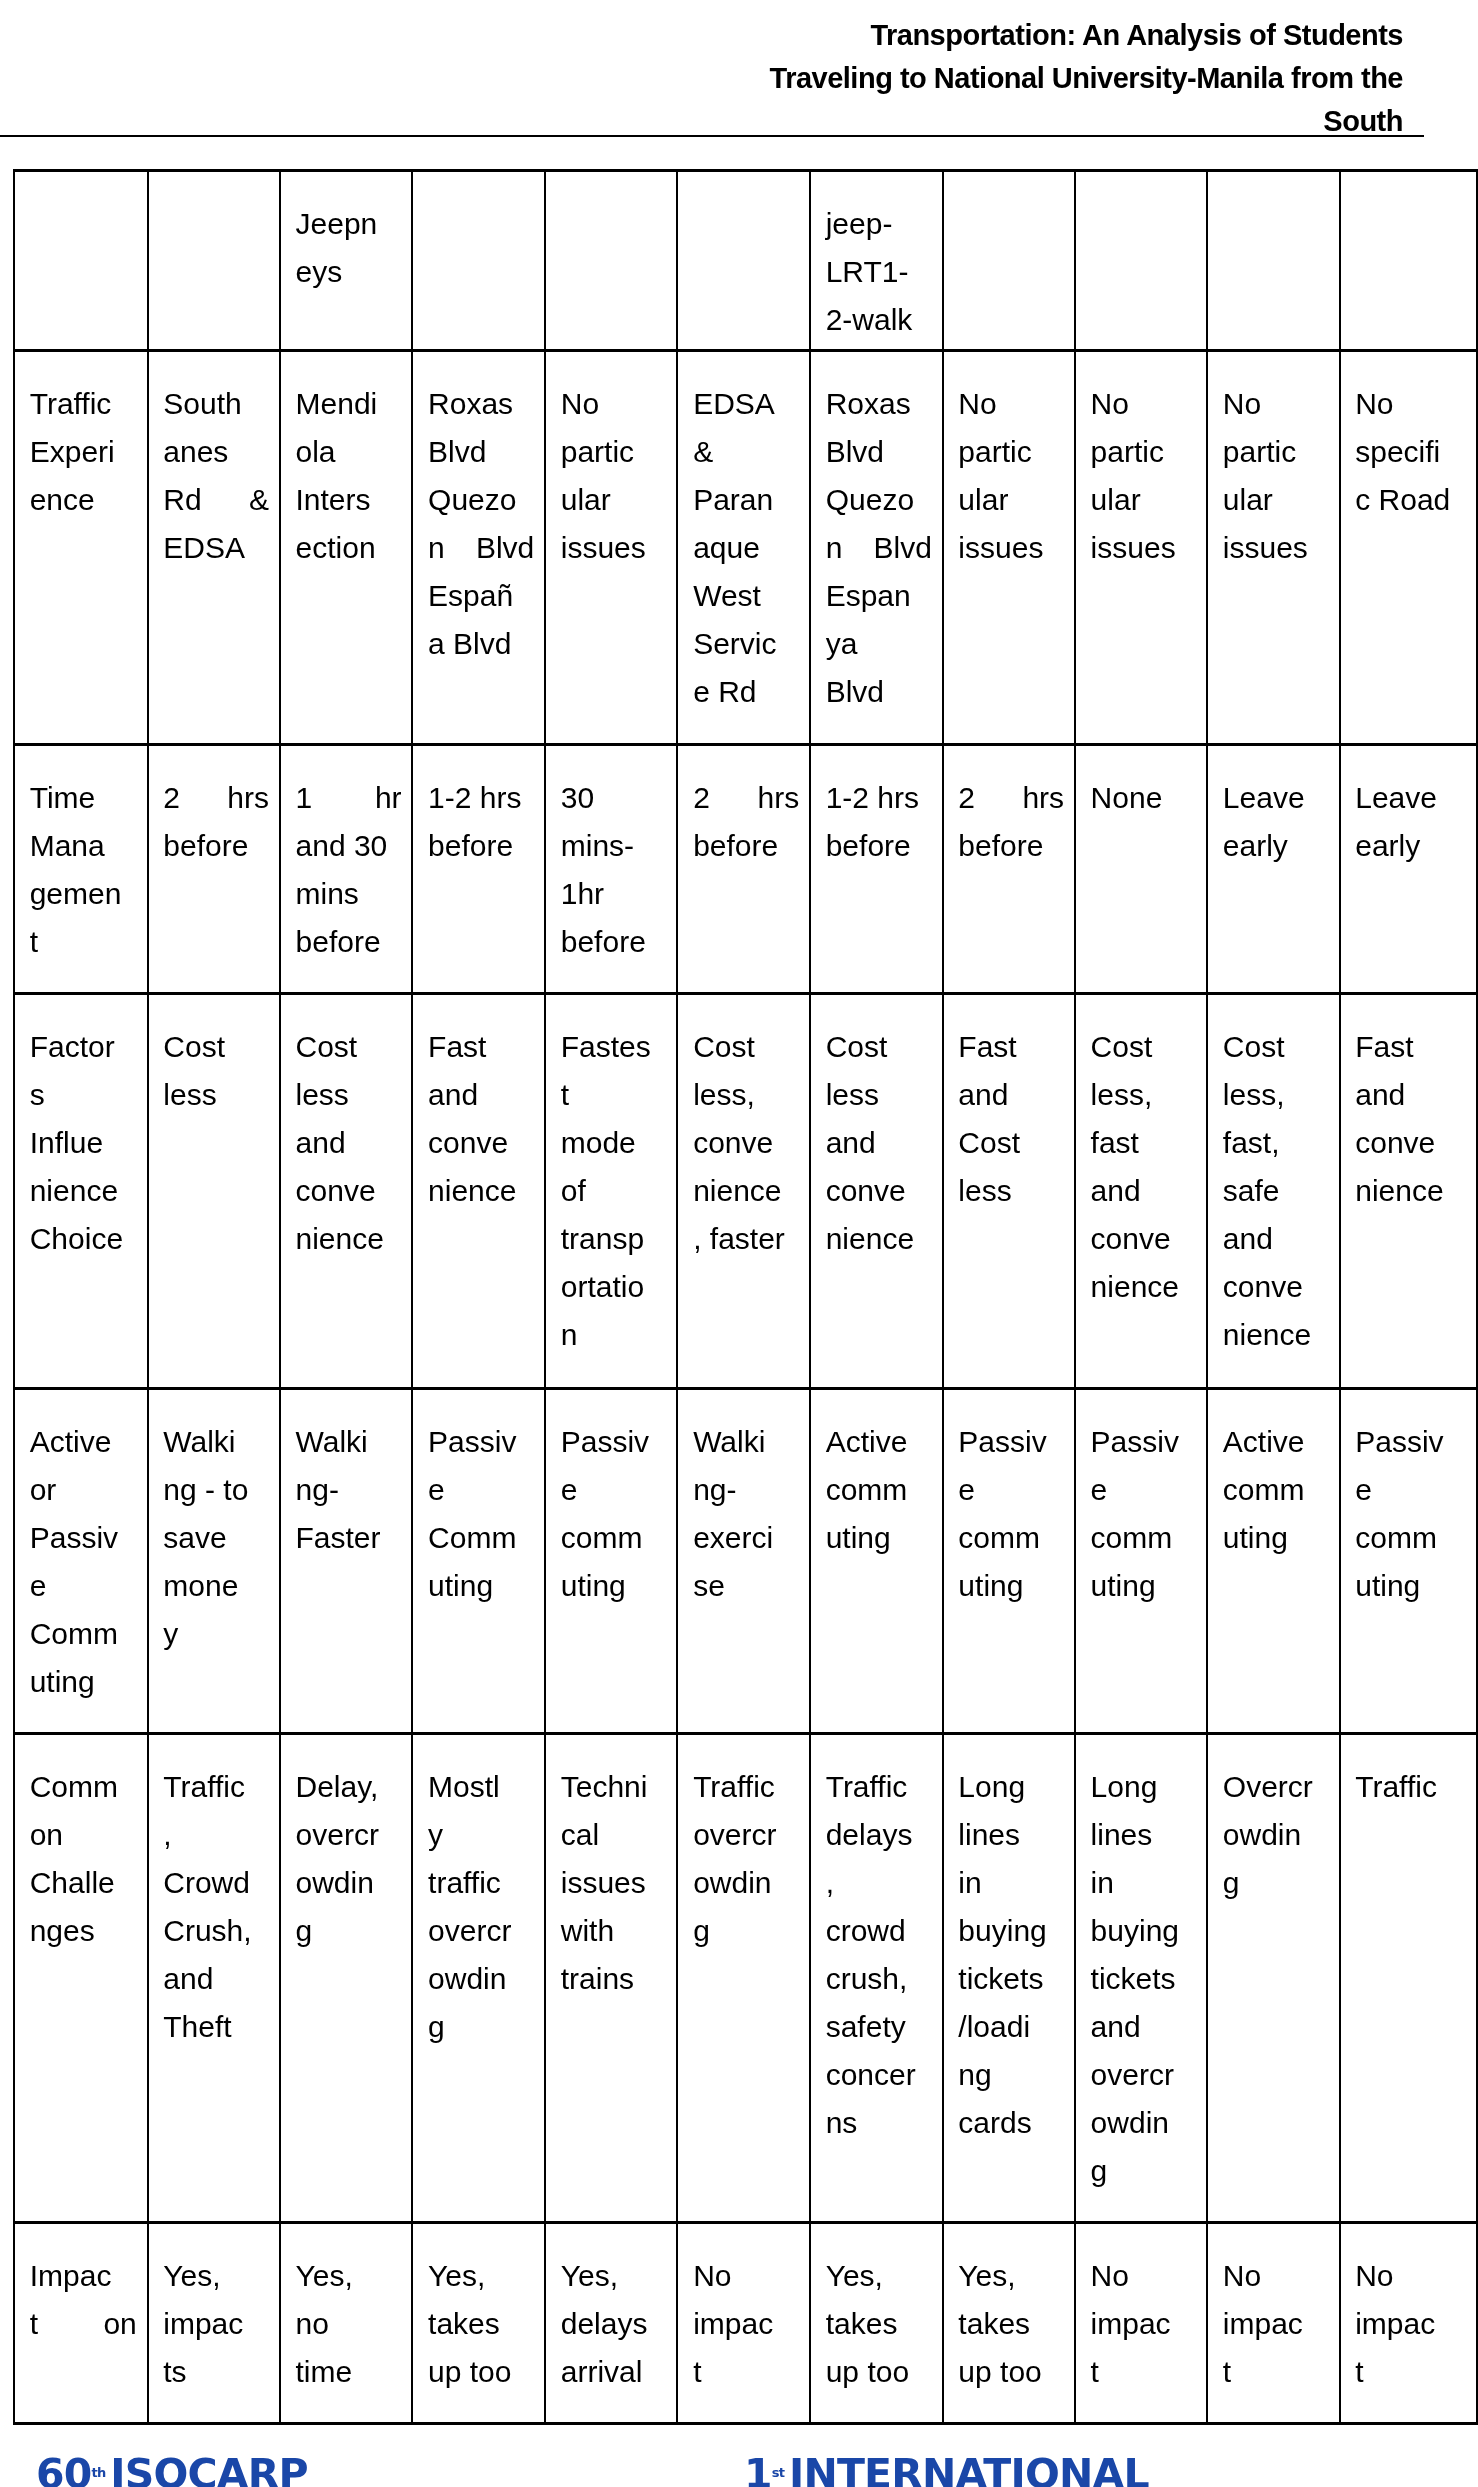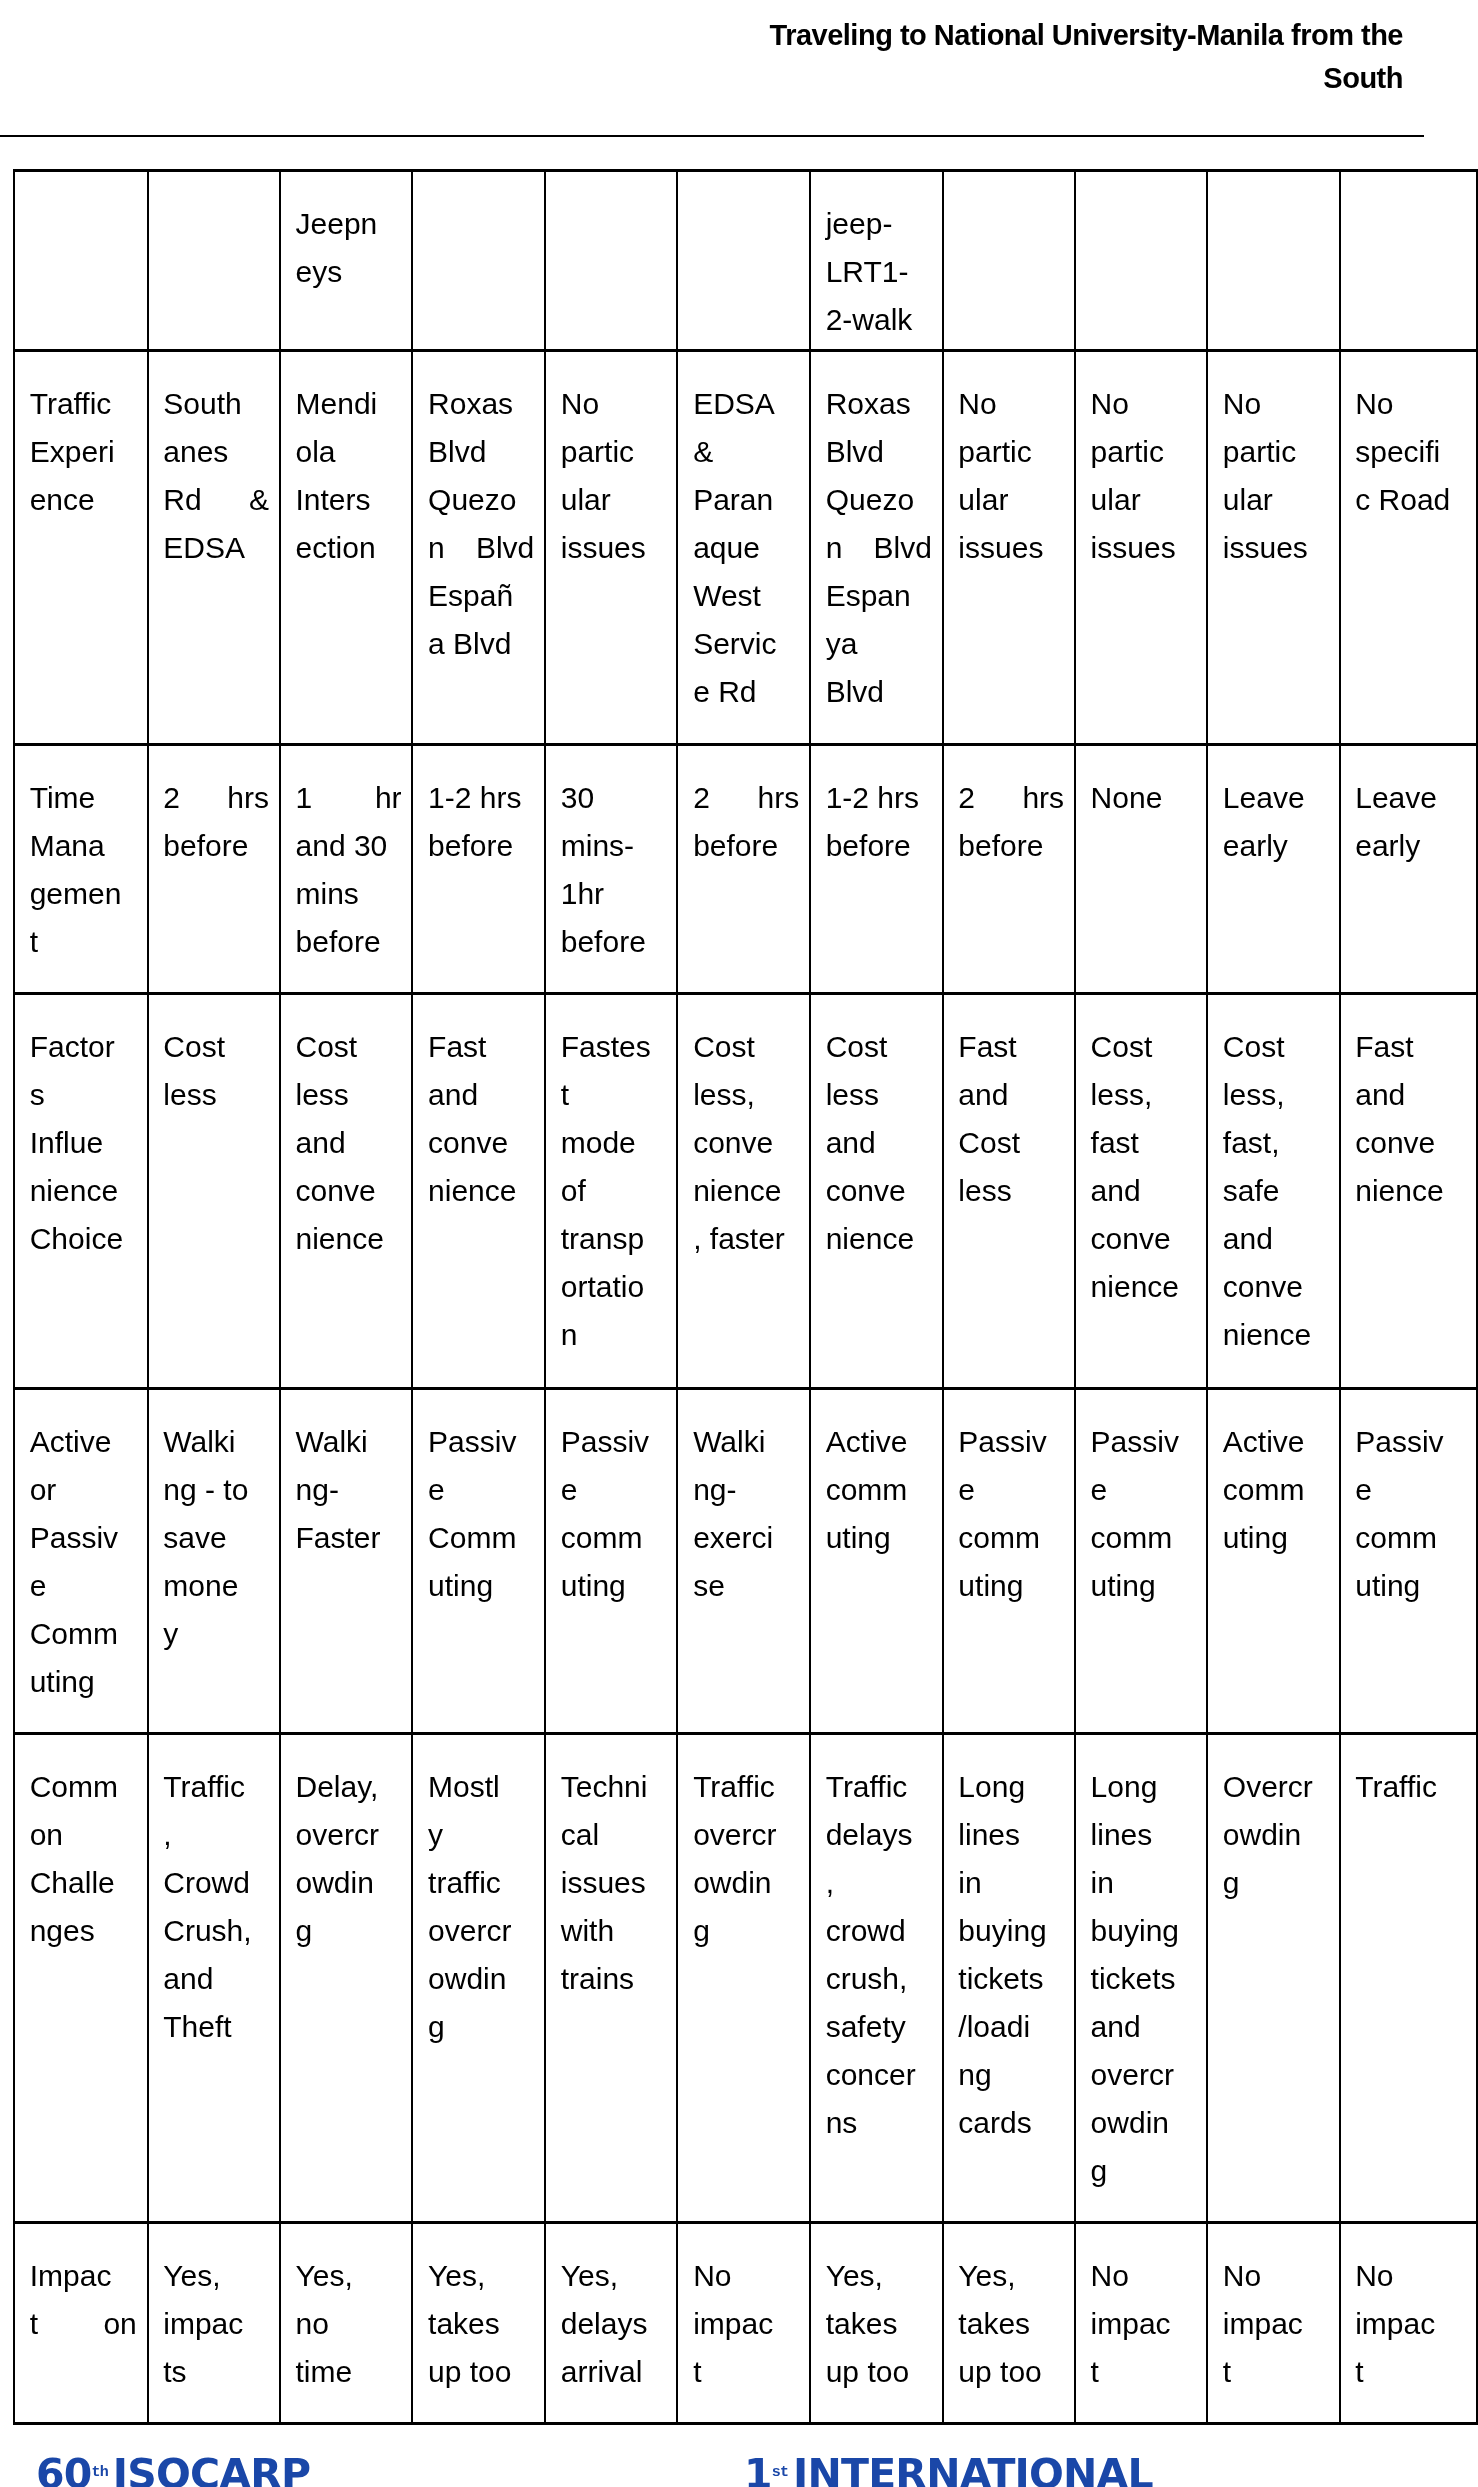--- a/index.html
+++ b/index.html
@@ -74,35 +74,35 @@
     top: 2450px;
     font-family: "DejaVu Sans", sans-serif;
     font-weight: bold;
     color: #1a47a8;
     font-size: 41px;
     line-height: 49px;
     white-space: nowrap;
     letter-spacing: -0.8px;
   }
   .footer-logo sup {
-    font-size: 15px;
+    font-size: 13px;
     vertical-align: top;
     position: relative;
     top: -1.6px;
     margin-right: 4.9px;
-    font-family: Liberation Mono, monospace;
   }
   .logo-left { left: 36px; }
   .logo-right { left: 744px; }
 </style>
 </head>
 <body>
 
 <div class="running-header">
   <span class="line">&nbsp;</span>
+  <span class="line">Transportation: An Analysis of Students</span>
   <span class="line">Traveling to National University-Manila from the</span>
   <span class="line">South</span>
 </div>
 <div class="header-rule"></div>
 
 <div class="table-wrap">
   <table class="data-table" id="data-table">
     <colgroup>
       <col class="c0">
         <col class="c">

